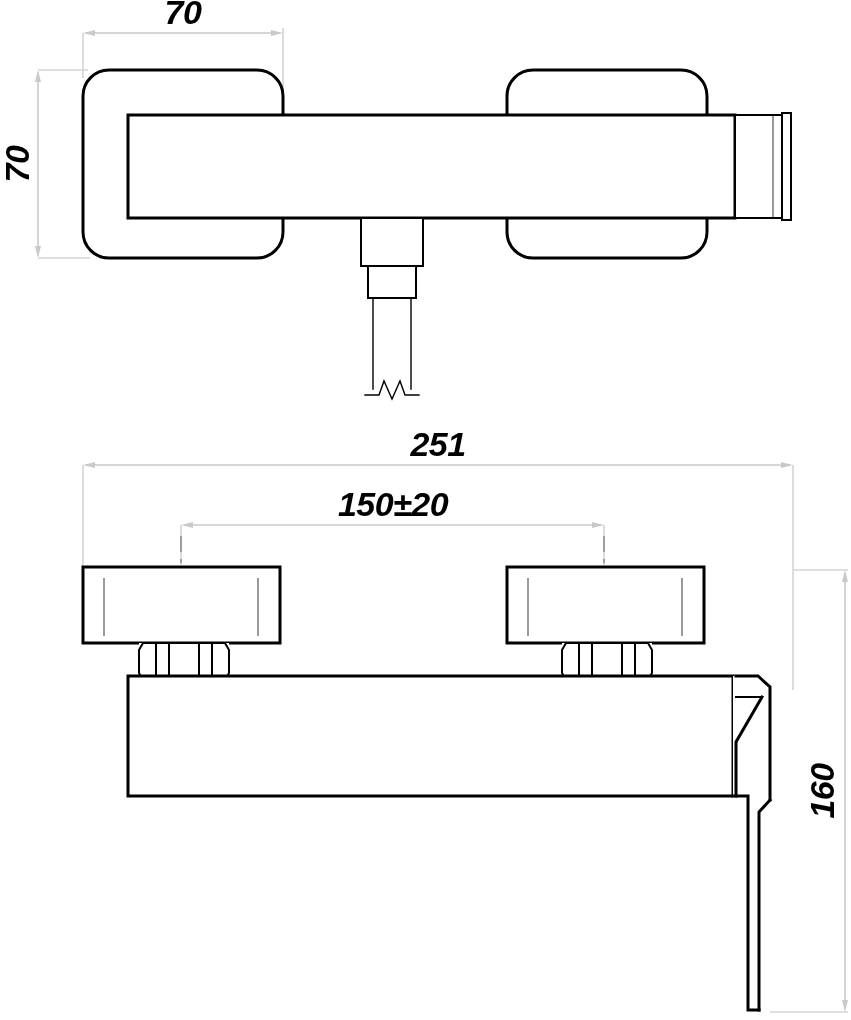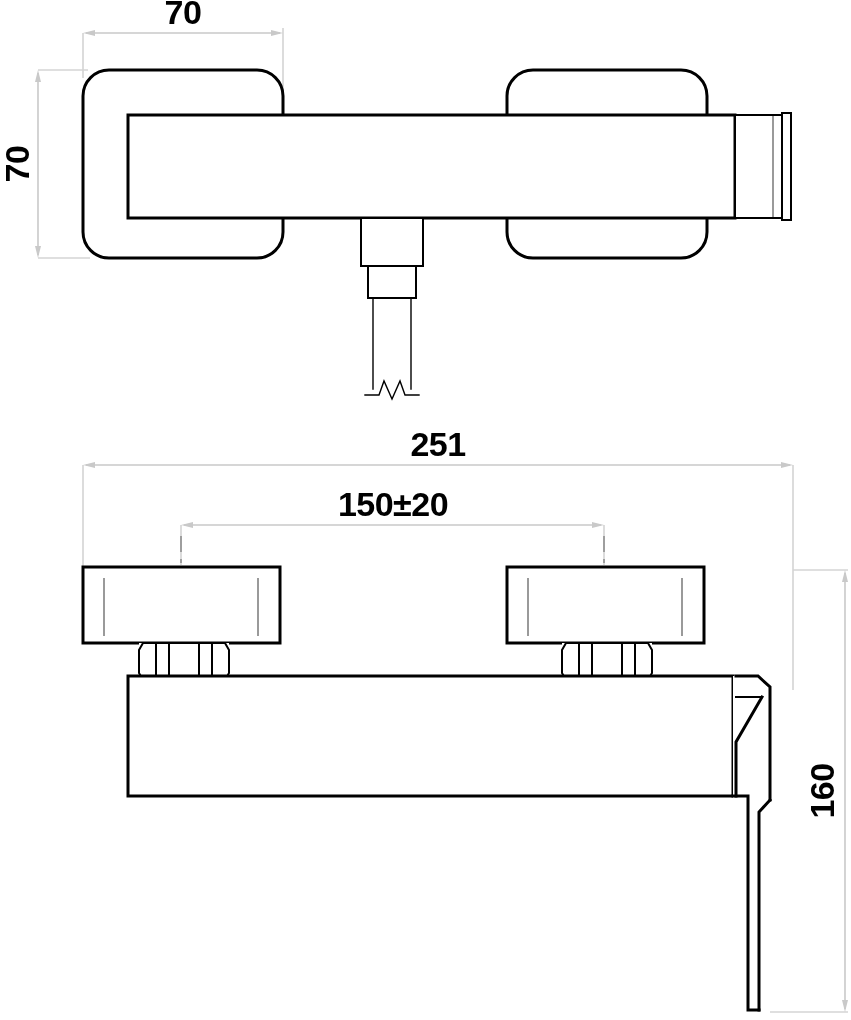--- a/index.html
+++ b/index.html
@@ -11,20 +11,21 @@
     width: 851px;
     height: 1020px;
     font-family: "Liberation Sans", sans-serif;
     overflow: hidden;
   }
   #drawing-root {
     position: relative;
     width: 851px;
     height: 1020px;
     background: #ffffff;
+    font-style: italic;
   }
   svg#tech-drawing {
     display: block;
     width: 851px;
     height: 1020px;
   }
   .dim-text {
     font-family: "Liberation Sans", sans-serif;
     font-size: 34px;
     font-weight: 700;

